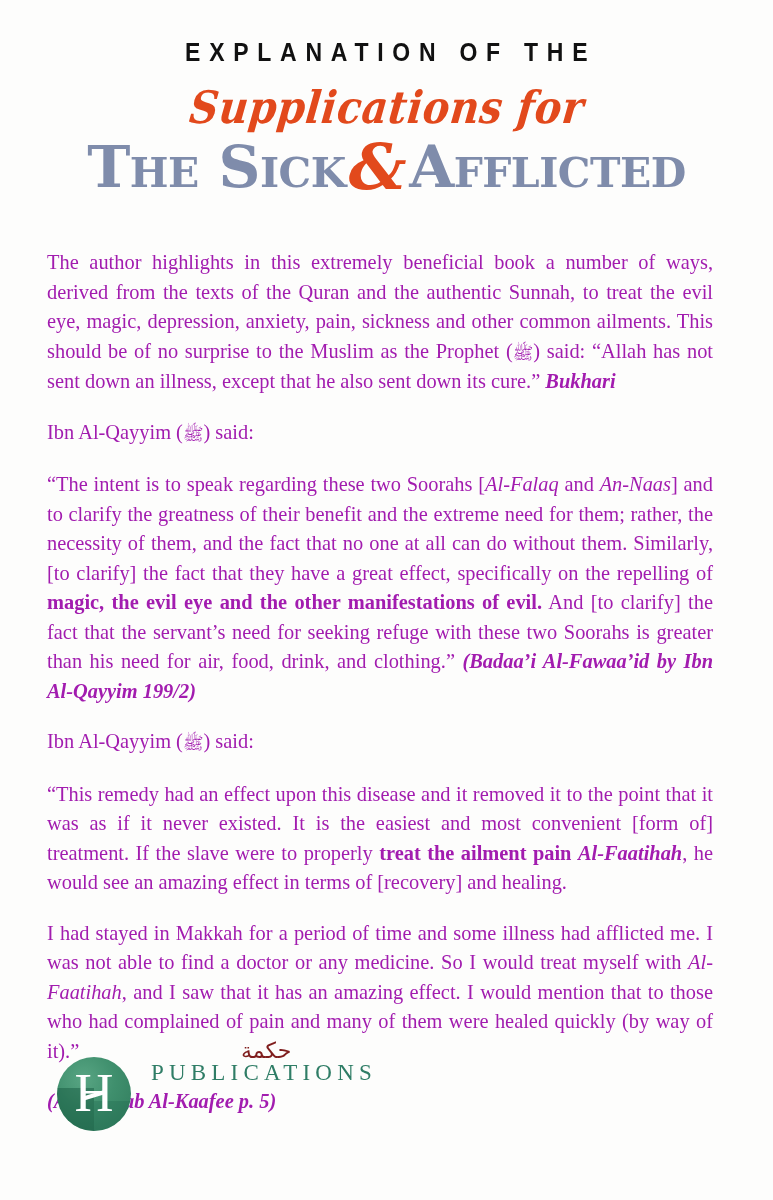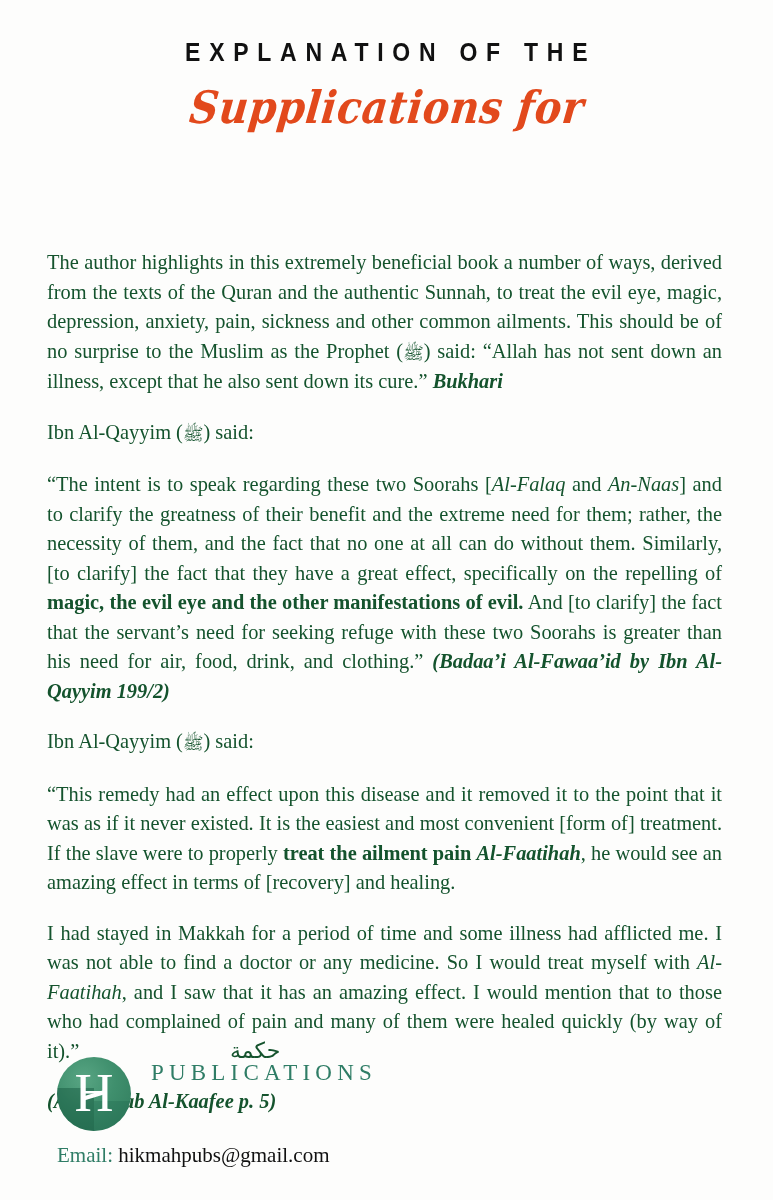--- a/index.html
+++ b/index.html
@@ -77,26 +77,26 @@
   }
 
   
   .body-wrap {
     position: absolute;
     left: 47px;
     right: 43px;
     top: 248px;
   }
   p.para {
-    margin: 0 8px 21px 0;
+    margin: 0 17px 21px 0;
     font-size: 20.4px;
     line-height: 29.5px;
     text-align: justify;
     text-justify: inter-word;
-    color: #14532d;
+    color: #a21caf;
     font-family: "Liberation Serif", serif;
   }
   p.para.last { margin-bottom: 0; }
   p.tight { margin-bottom: 22px; }
 
   .b { font-weight: bold; }
   .i { font-style: italic; }
   .bi { font-weight: bold; font-style: italic; }
   .sallam {
     font-size: 17px;
@@ -159,25 +159,25 @@
     transform: rotate(-17deg);
     z-index: 3;
   }
 
   .logo-text {
     margin-left: 17px;
     position: relative;
   }
   .arabic {
     position: absolute;
-    left: 82px;
+    left: 93px;
     top: -2px;
     font-family: "DejaVu Sans", sans-serif;
     font-size: 22px;
-    color: #14532d;
+    color: #7f1d1d;
     line-height: 1;
     direction: rtl;
   }
   .brand {
     font-family: "Liberation Serif", serif;
     font-size: 57px;
     line-height: 1;
     color: #111111;
     letter-spacing: -0.5px;
     margin-top: 18px;
@@ -205,20 +205,23 @@
 <body>
 
 <div class="page">
 
   <div class="kicker">EXPLANATION OF THE</div>
 
   <div class="script-line">
     <span>Supplications for</span>
   </div>
 
+  <div class="main-title">
+    <span class="tt-blue">The Sick</span><span class="tt-amp">&amp;</span><span class="tt-blue">Afflicted</span>
+  </div>
 
   <div class="body-wrap">
 
     <p class="para"><span>The author highlights in this extremely beneficial book a number of ways, derived from the texts of the Quran and the authentic Sunnah, to treat the evil eye, magic, depression, anxiety, pain, sickness and other common ailments. This should be of no surprise to the Muslim as the Prophet (</span><span class="sallam">ﷺ</span><span>) said: “Allah has not sent down an illness, except that he also sent down its cure.” </span><span class="bi">Bukhari</span></p>
 
     <p class="para tight"><span>Ibn Al-Qayyim (</span><span class="sallam">ﷺ</span><span>) said:</span></p>
 
     <p class="para"><span>“The intent is to speak regarding these two Soorahs [</span><span class="i">Al-Falaq</span><span> and </span><span class="i">An-Naas</span><span>] and to clarify the greatness of their benefit and the extreme need for them; rather, the necessity of them, and the fact that no one at all can do without them. Similarly, [to clarify] the fact that they have a great effect, specifically on the repelling of </span><span class="b">magic, the evil eye and the other manifestations of evil.</span><span> And [to clarify] the fact that the servant’s need for seeking refuge with these two Soorahs is greater than his need for air, food, drink, and clothing.” </span><span class="bi">(Badaa’i Al-Fawaa’id by Ibn Al-Qayyim 199/2)</span></p>
 
     <p class="para tight"><span>Ibn Al-Qayyim (</span><span class="sallam">ﷺ</span><span>) said:</span></p>
@@ -236,18 +239,14 @@
       <div class="quad2"></div>
       <div class="hletter">H</div>
       <div class="slash"></div>
     </div>
     <div class="logo-text">
       <div class="arabic">حكمة</div>
       <div class="brand-sub">PUBLICATIONS</div>
     </div>
   </div>
 
-  <div class="email-line">
-    <span class="lbl">Email:</span>
-    <span>hikmahpubs@gmail.com</span>
-  </div>
 
 </div>
 
 </body></html>

